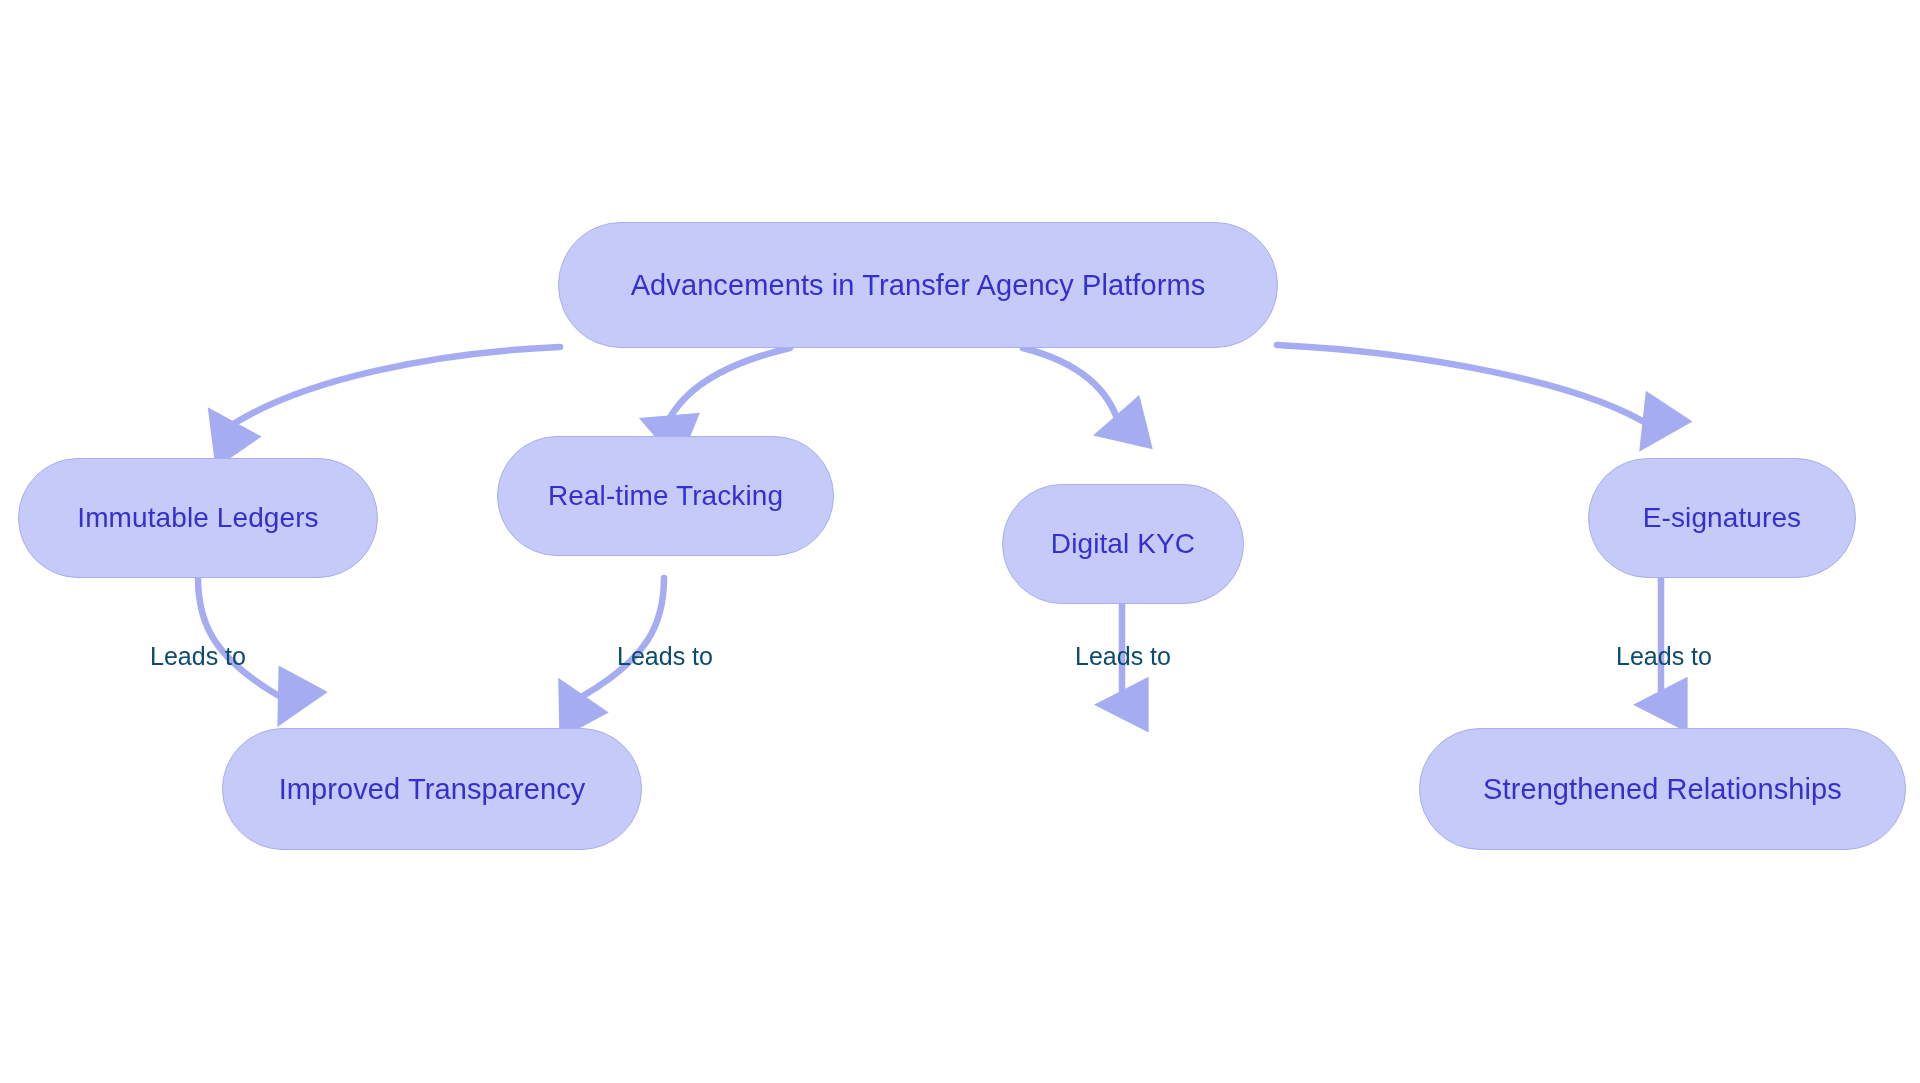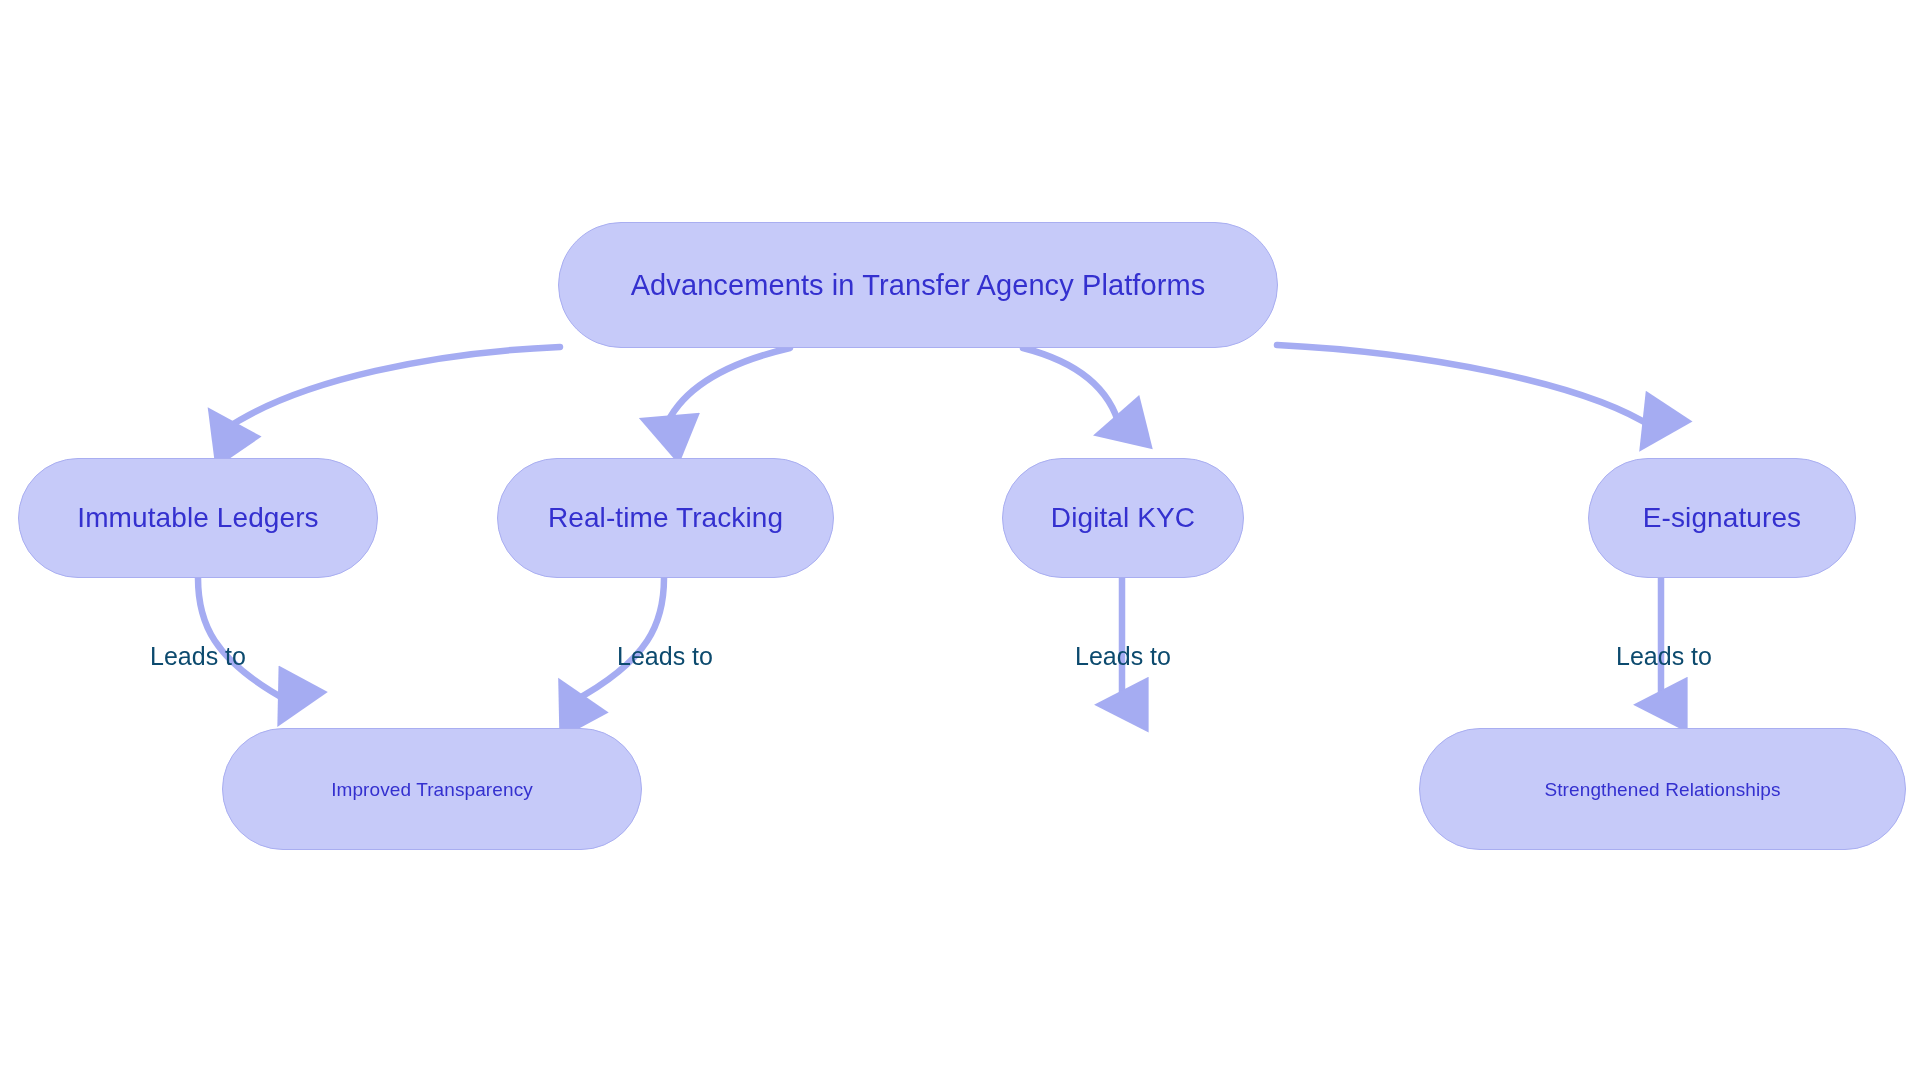--- a/index.html
+++ b/index.html
@@ -46,21 +46,21 @@
     line-height: 1;
   }
   .node.root {
     font-size: 29px;
   }
   .node.level2 {
     font-size: 28px;
     align-items: center;
   }
   .node.level3 {
-    font-size: 19px;
+    font-size: 29px;
   }
   .edge-label {
     position: absolute;
     color: #0c4a6e;
     font-size: 25px;
     line-height: 1;
     white-space: nowrap;
     background: transparent;
     transform: translate(-50%, -50%);
   }
@@ -95,25 +95,25 @@
   </svg>
 
   <div class="node root" style="left:558px; top:222px; width:720px; height:126px;">
     <span class="node-label">Advancements in Transfer Agency Platforms</span>
   </div>
 
   <div class="node level2" style="left:18px; top:458px; width:360px; height:120px;">
     <span class="node-label">Immutable Ledgers</span>
   </div>
 
-  <div class="node level2" style="left:497px; top:458px; width:337px; height:120px;">
+  <div class="node level2" style="left:497px; top:436px; width:337px; height:120px;">
     <span class="node-label">Real-time Tracking</span>
   </div>
 
-  <div class="node level2" style="left:1002px; top:458px; width:242px; height:120px;">
+  <div class="node level2" style="left:1002px; top:484px; width:242px; height:120px;">
     <span class="node-label">Digital KYC</span>
   </div>
 
   <div class="node level2" style="left:1588px; top:458px; width:268px; height:120px;">
     <span class="node-label">E-signatures</span>
   </div>
 
   <div class="node level3" style="left:222px; top:728px; width:420px; height:122px;">
     <span class="node-label">Improved Transparency</span>
   </div>

